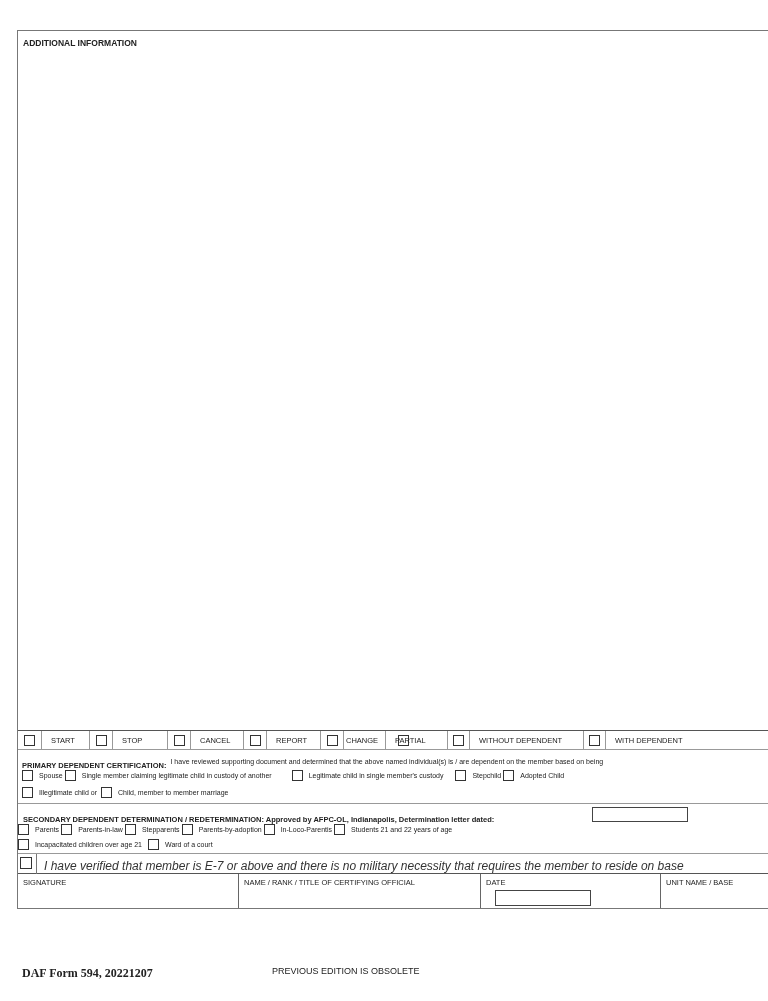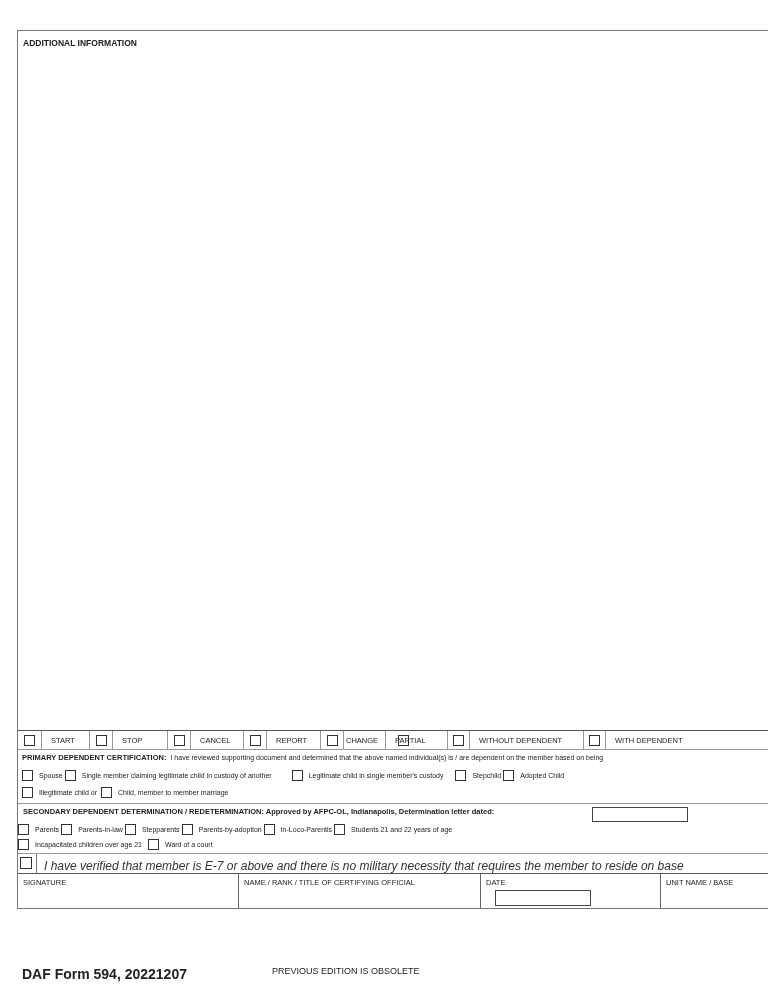--- a/index.html
+++ b/index.html
@@ -18,30 +18,30 @@
   .row-actions .cell { border-right: 1px solid #999; display: flex; align-items: center; font-size: 7.5px; }
   .row-actions .cell:last-child { border-right: none; }
   .row-actions .cbcell { justify-content: center; }
   .row-actions .lbl { padding-left: 9px; }
 
   .cb { width: 11px; height: 11px; border: 1px solid #333; background: #fff; display: inline-block; flex: 0 0 auto; }
 
   .sec { position: relative; border-bottom: 1px solid #999; }
   .line { position: absolute; left: 4px; display: flex; align-items: center; font-size: 7px; white-space: nowrap; }
   .line .t { margin: 0 6px 0 6px; }
-  .bold { font-weight: bold; }
+  .bold { font-weight: bold; margin-top: 8px; }
   .hdr { font-size: 7.5px; }
 
   .ital { font-style: italic; font-size: 8.5px; color: #333; }
 
   .sign-row { display: flex; height: 34px; }
   .sign-row .c { border-right: 1px solid #666; position: relative; font-size: 7.5px; padding: 4px 0 0 5px; }
   .sign-row .c:last-child { border-right: none; }
 
-  .footer-left { position: absolute; left: 22px; top: 966px; font-size: 14px; font-weight: bold; }
+  .footer-left { position: absolute; left: 22px; top: 966px; font-size: 12px; font-weight: bold; font-family: Liberation Serif, serif; }
   .footer-center { position: absolute; left: 272px; top: 966px; font-size: 9px; }
 
   .datebox { position: absolute; border: 1px solid #444; background: #fff; }
 </style>
 </head>
 <body>
 
 <div class="form">
 
   <div class="addl">

